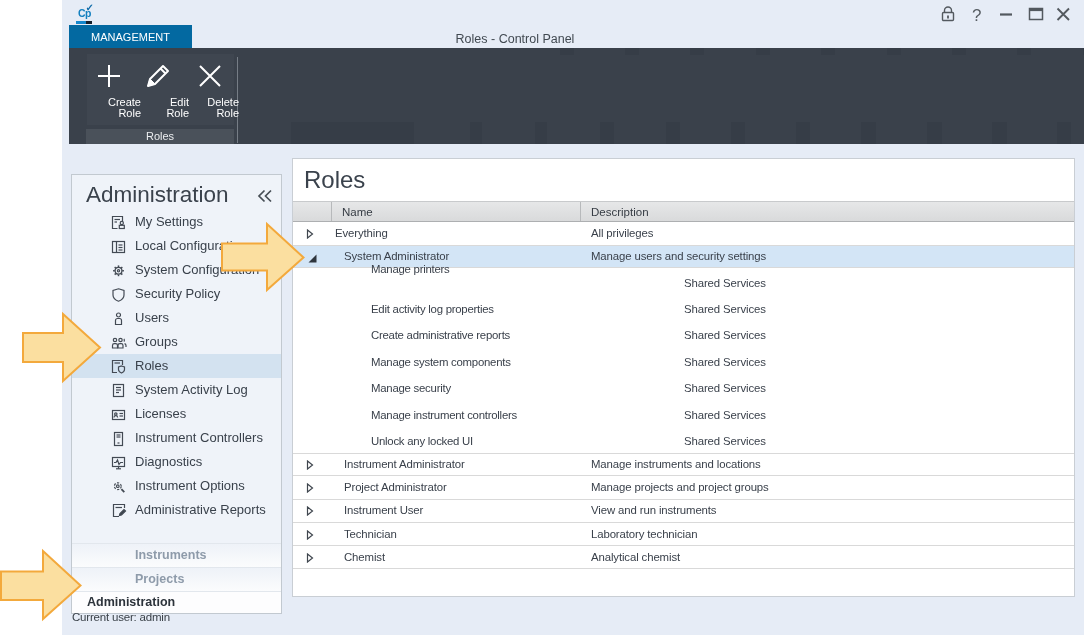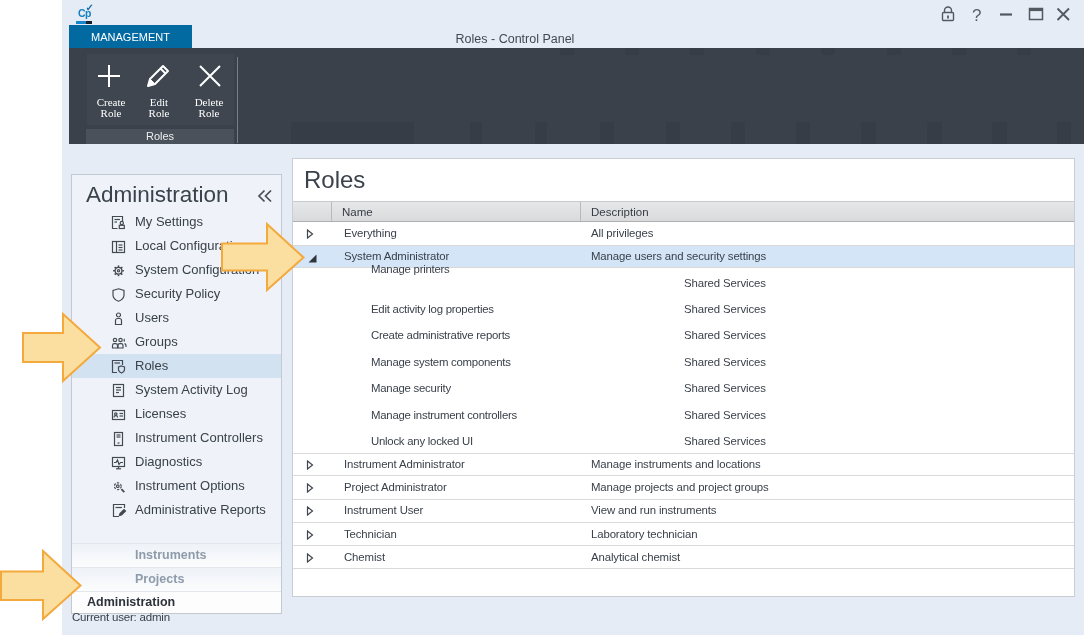--- a/index.html
+++ b/index.html
@@ -7,21 +7,21 @@
   .abs{position:absolute;}
   .winbg{left:62px;top:0;width:1022px;height:635px;background:#e6ecf6;}
   .titletxt{left:400px;top:8px;width:230px;text-align:center;font-size:12.5px;color:#414951;margin-top:24px;}
   
   .tab{left:69px;top:25px;width:123px;height:23px;background:#0369a1;color:#ffffff;font-size:11px;text-align:center;line-height:24px;letter-spacing:0px;}
   .ribbon{left:69px;top:48px;width:1015px;height:96px;background:#3a414b;}
   .btnarea{left:18px;top:6px;width:147px;height:71px;background:#3f4650;}
   .grpstrip{left:17px;top:80.5px;width:148px;height:15px;background:#4a515a;color:#eceef0;font-size:11px;text-align:center;line-height:15px;}
   .vsep{left:168px;top:9px;width:1px;height:86px;background:#767d86;}
   .tile{background:#363d47;}
-  .rlabel{color:#fff;font-size:11px;text-align:center;line-height:11px;font-family:Liberation Serif, serif;}
+  .rlabel{color:#fff;font-size:11px;text-align:right;line-height:11px;}
   
   .sidebar{left:71px;top:174px;width:211px;height:440px;background:#eff3f9;border:1px solid #c2c9d0;box-sizing:border-box;}
   .main{left:292px;top:158px;width:783px;height:439px;background:#ffffff;border:1px solid #c9ced4;box-sizing:border-box;}
   .h1{font-size:22.5px;color:#3a424c;}
   .h1m{font-size:24px;color:#3a424c;}
   .item{font-size:13px;color:#39414b;}
   .sephr{left:0;width:209px;height:1px;background:#e2e7ed;}
   .secttl{font-size:12.5px;font-weight:bold;color:#8e9baa;padding-left:48px;}
   
   .thead{left:0px;top:42px;width:781px;height:21px;background:linear-gradient(#e6e7e8,#d9dadb);border-top:1px solid #c8cacc;border-bottom:1px solid #adafb1;box-sizing:border-box;}
@@ -246,21 +246,21 @@
     <div class="cdiv" style="left:287px;"></div>
     <div class="th" style="left:49px;">Name</div>
     <div class="th" style="left:298px;">Description</div>
   </div>
   <div id="tbl">
       <div class="abs" style="left:0;top:294px;width:781px;height:1px;background:#d9d9d9;"></div>
       <div class="row" style="top:63px;height:24px;"></div>
       <svg class="abs" style="left:13px;top:70px" width="8" height="10" viewBox="0 0 8 10">
         <path d="M1.5 1 L6.5 5 L1.5 9 Z" fill="none" stroke="#3f464e" stroke-width="1.2"></path>
       </svg>
-      <div class="ct" style="left:51px;top:68px;">Everything</div>
+      <div class="ct" style="left:42px;top:68px;">Everything</div>
       <div class="ct" style="left:298px;top:68px;">All privileges</div>
       <div class="row" style="top:87px;height:22px;background:#d3e5f6;"></div>
       <svg class="abs" style="left:15px;top:95px" width="9" height="9" viewBox="0 0 9 9">
         <path d="M8.5 0.5 V8.5 H0.5 Z" fill="#2e353d"></path>
       </svg>
       <div class="ct" style="left:51px;top:91px;">System Administrator</div>
       <div class="ct" style="left:298px;top:91px;">Manage users and security settings</div>
       <div class="row" style="top:294px;height:23.3px;"></div>
       <svg class="abs" style="left:13px;top:300.65px" width="8" height="10" viewBox="0 0 8 10">
         <path d="M1.5 1 L6.5 5 L1.5 9 Z" fill="none" stroke="#3f464e" stroke-width="1.2"></path>

